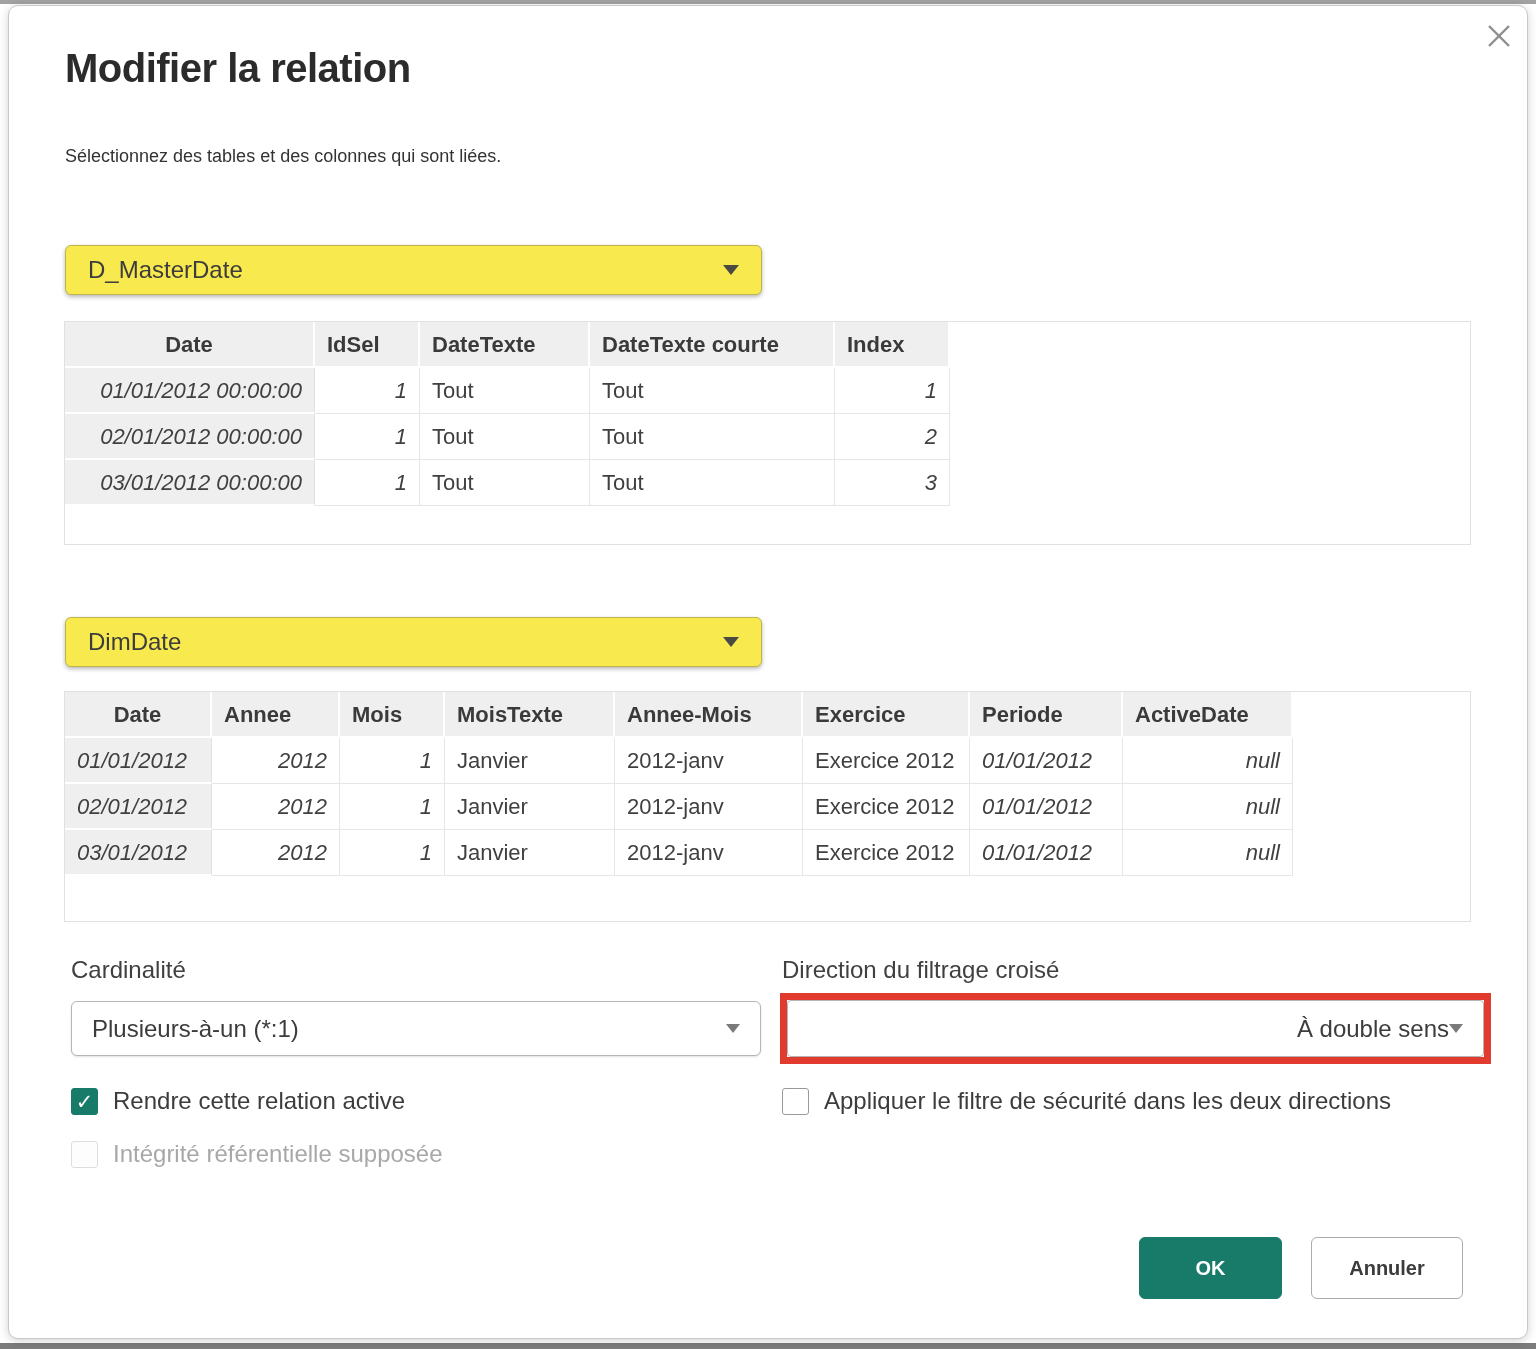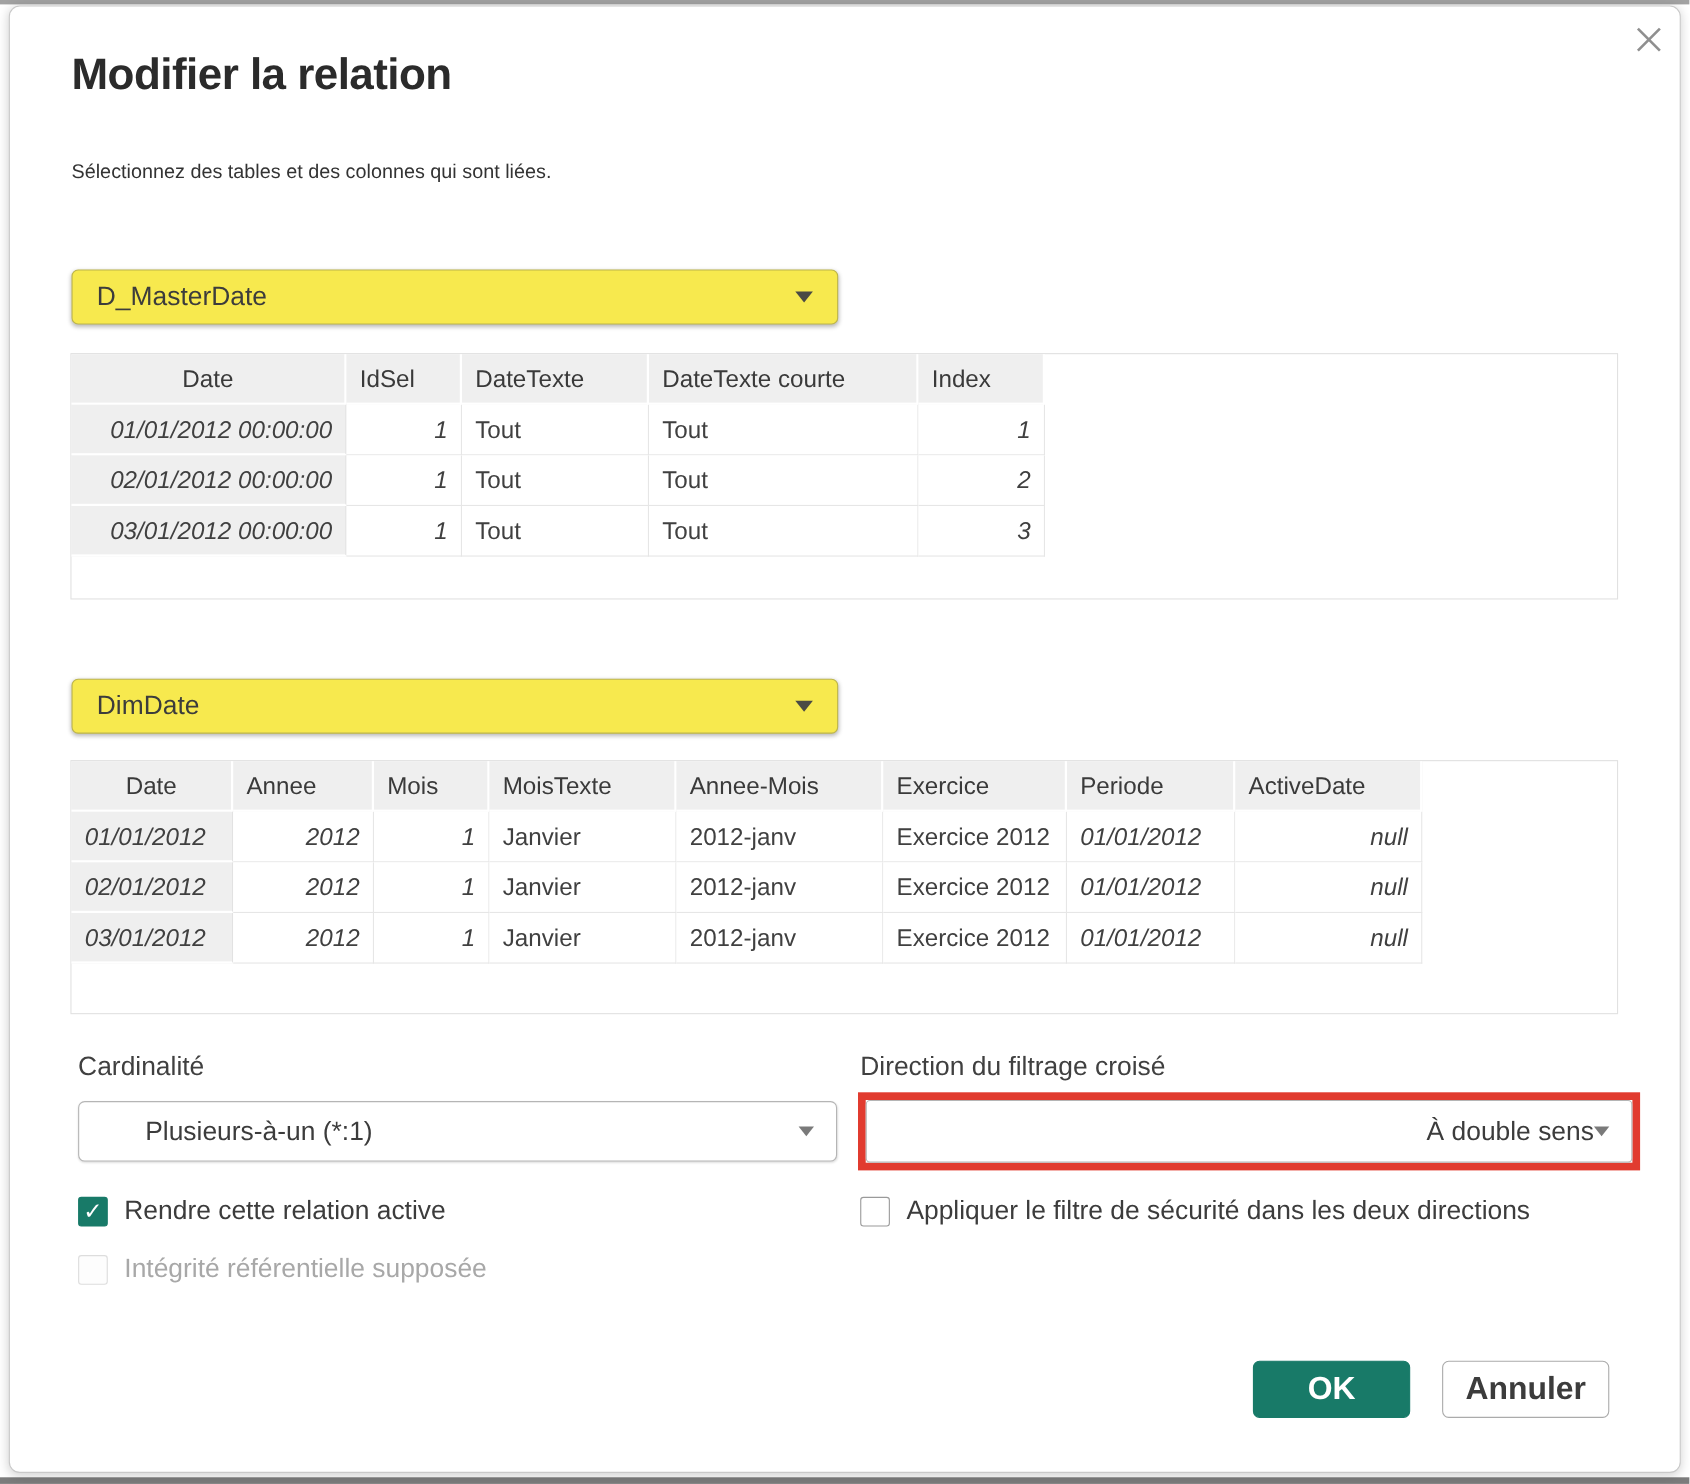--- a/index.html
+++ b/index.html
@@ -31,57 +31,57 @@
   .arrow-gray { width:0; height:0; border-left:7px solid transparent;
     border-right:7px solid transparent; border-top:9px solid #7a7a7a; }
 
   
   .tbl-container { position:absolute; left:55px; width:1407px;
     background:#ffffff; border:1px solid #e1e1e1; }
   .trow { display:flex; }
   .cell { height:46px; line-height:45px; padding:0 12px; font-size:22px; color:#404040;
     border-right:1px solid #e6e6e6; border-bottom:1px solid #e6e6e6;
     overflow:hidden; white-space:nowrap; background:#ffffff; }
-  .hcell { background:#efefef; font-weight:400; color:#3a3a3a;
+  .hcell { background:#efefef; font-weight:700; color:#3a3a3a;
     border-right:2px solid #ffffff; border-bottom:2px solid #ffffff; }
   .selcol { background:#efefef; border-bottom:2px solid #ffffff; border-right:1px solid #e0e0e0; }
   .al-r { text-align:right; }
   .al-c { text-align:center; }
   .ital { font-style:italic; }
   
   .t1c0{width:250px} .t1c1{width:105px} .t1c2{width:170px} .t1c3{width:245px} .t1c4{width:115px}
   
   .t2c0{width:147px} .t2c1{width:128px} .t2c2{width:105px} .t2c3{width:170px}
   .t2c4{width:188px} .t2c5{width:167px} .t2c6{width:153px} .t2c7{width:170px}
 
   .field-label { position:absolute; top:950px; font-size:24px; color:#404040; }
 
   .combo { background:#ffffff; border:1px solid #b5b5b5; border-radius:6px;
     box-shadow:0 1px 2px rgba(0,0,0,0.12);
     display:flex; align-items:center; padding:0 20px; cursor:pointer; }
-  .combo .sel-text { font-size:24px; color:#3c3c3c; flex:1;margin-left:40px; }
+  .combo .sel-text { font-size:24px; color:#3c3c3c; flex:1; }
   .combo-card { position:absolute; left:62px; top:995px; width:690px; height:55px; }
 
   .red-box { position:absolute; left:771px; top:987px; width:711px; height:71px;
     border:7px solid #e13b2f; background:transparent;text-align:right; }
   .combo-dir { width:697px; height:57px; border-radius:4px; box-shadow:none; }
 
   .chk-row { position:absolute; display:flex; align-items:center; cursor:pointer; }
   .chk-box { width:27px; height:27px; border-radius:3px; margin-right:15px;
     display:flex; align-items:center; justify-content:center; flex:0 0 auto; }
   .chk-checked { background:#187a68; border:1px solid #187a68; }
   .chk-checked .tick { color:#ffffff; font-size:21px; line-height:1; font-weight:700; }
   .chk-unchecked { background:#ffffff; border:1px solid #9a9a9a; }
   .chk-disabled { background:#fdfdfd; border:1px solid #dddddd; }
   .chk-label { font-size:24px; color:#3c3c3c; }
   .chk-label-disabled { color:#a8a8a8; }
 
-  .btn { position:absolute; top:1231px; height:52px; border-radius:6px;
+  .btn { position:absolute; top:1231px; height:62px; border-radius:6px;
     display:flex; align-items:center; justify-content:center;
-    font-size:29px; font-weight:700; cursor:pointer; }
+    font-size:20px; font-weight:700; cursor:pointer; }
   .btn-ok { left:1130px; width:143px; background:#187a68; color:#ffffff; border:1px solid #187a68; }
   .btn-cancel { left:1302px; width:152px; background:#ffffff; color:#3c3c3c; border:1px solid #ababab; }
 </style>
 </head>
 <body>
 
 <div class="page">
   <div class="edge-top"></div>
   <div class="edge-bottom"></div>
 

